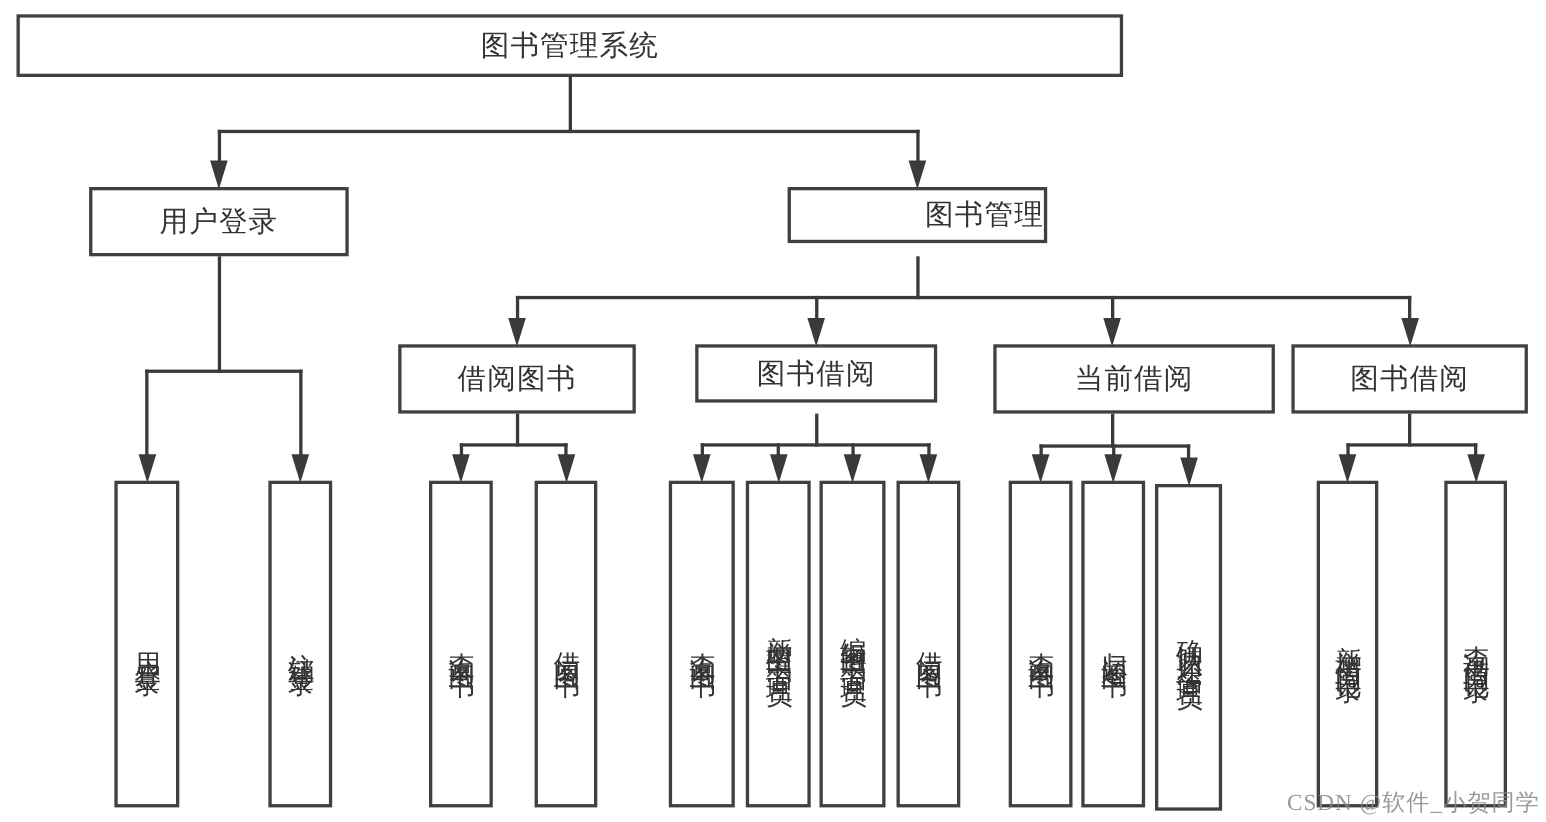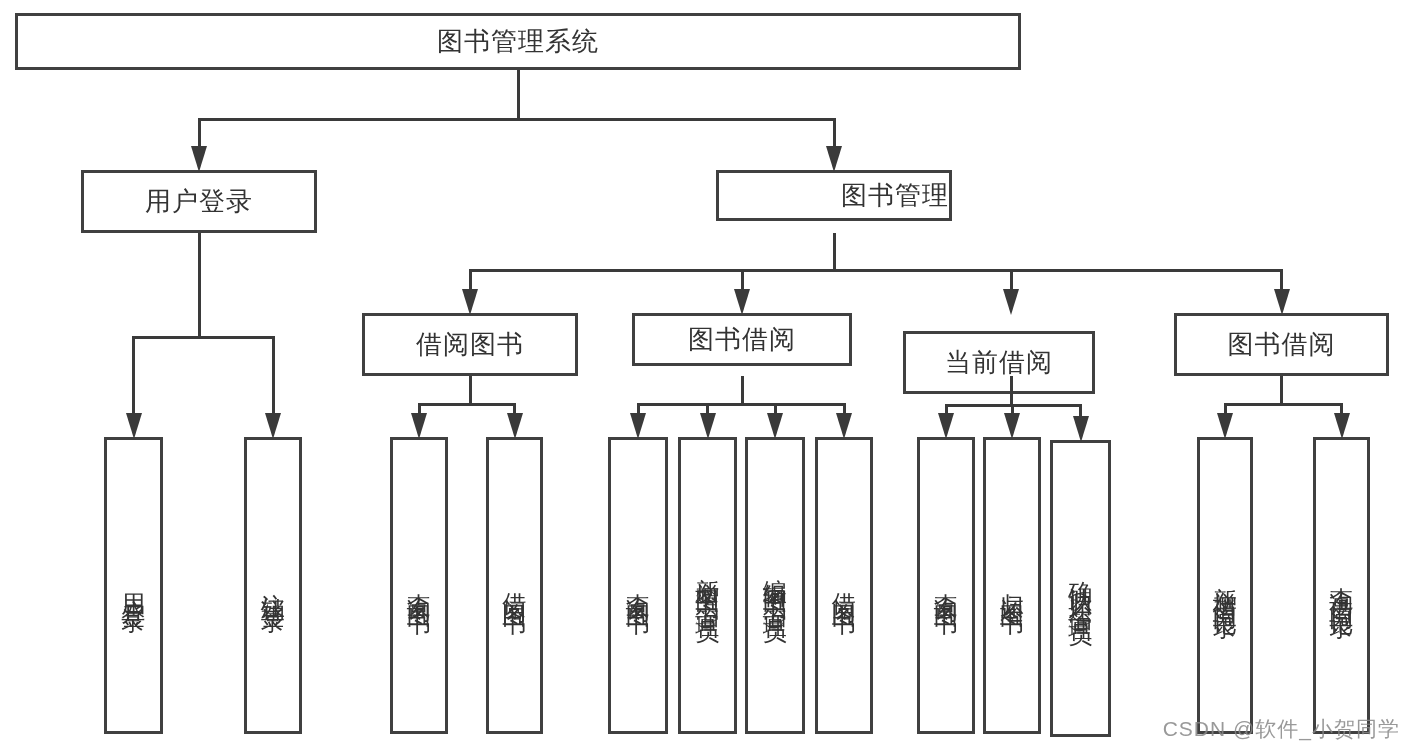--- a/index.html
+++ b/index.html
@@ -41,20 +41,21 @@
   }
   .watermark {
     position: absolute;
     right: 5px;
     bottom: 4px;
     font-size: 21px;
     color: rgba(135, 135, 135, 0.85);
     letter-spacing: 1px;
     white-space: nowrap;
     z-index: 5;
+    font-family: Liberation Serif, serif;
   }
 </style>
 </head>
 <body>
 
 <div class="canvas">
   <div id="chart">
       <div class="node h" style="left: 15px; top: 13px; width: 1006px; height: 57px;">
         <span>图书管理系统</span>
       </div>
@@ -63,21 +64,21 @@
       </div>
       <div class="node h" style="left: 716px; top: 170px; width: 236px; height: 51px; justify-content: flex-end;">
         <span>图书管理</span>
       </div>
       <div class="node h" style="left: 362px; top: 313px; width: 216px; height: 63px;">
         <span>借阅图书</span>
       </div>
       <div class="node h" style="left: 632px; top: 313px; width: 220px; height: 53px;">
         <span>图书借阅</span>
       </div>
-      <div class="node h" style="left: 903px; top: 331px; width: 192px; height: 63px; align-items: center;">
+      <div class="node h" style="left: 903px; top: 313px; width: 256px; height: 63px; align-items: center;">
         <span>当前借阅</span>
       </div>
       <div class="node h" style="left: 1174px; top: 313px; width: 215px; height: 63px;">
         <span>图书借阅</span>
       </div>
       <div class="node v" style="left: 104px; top: 437px; width: 59px; height: 297px;">
         <span>用户登录</span>
       </div>
       <div class="node v" style="left: 244px; top: 437px; width: 58px; height: 297px;">
         <span>注销登录</span>

